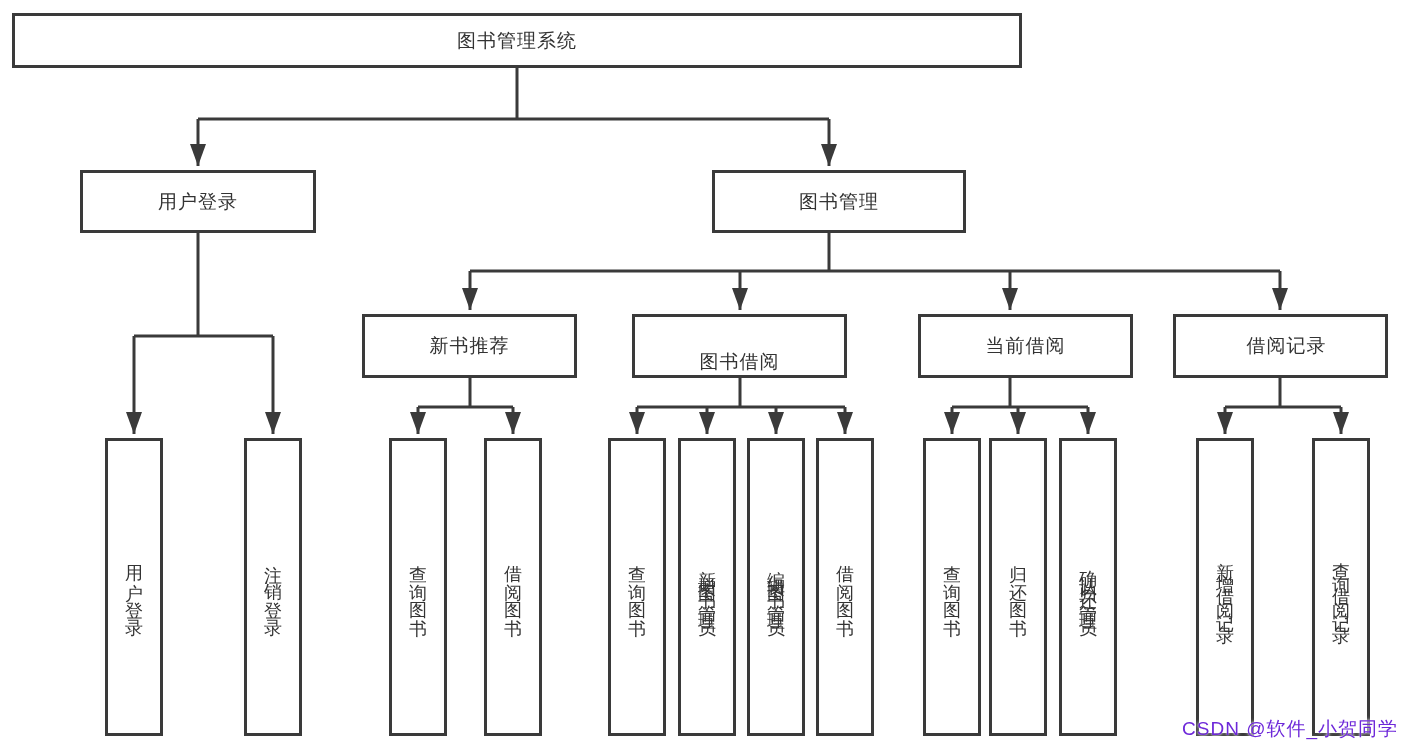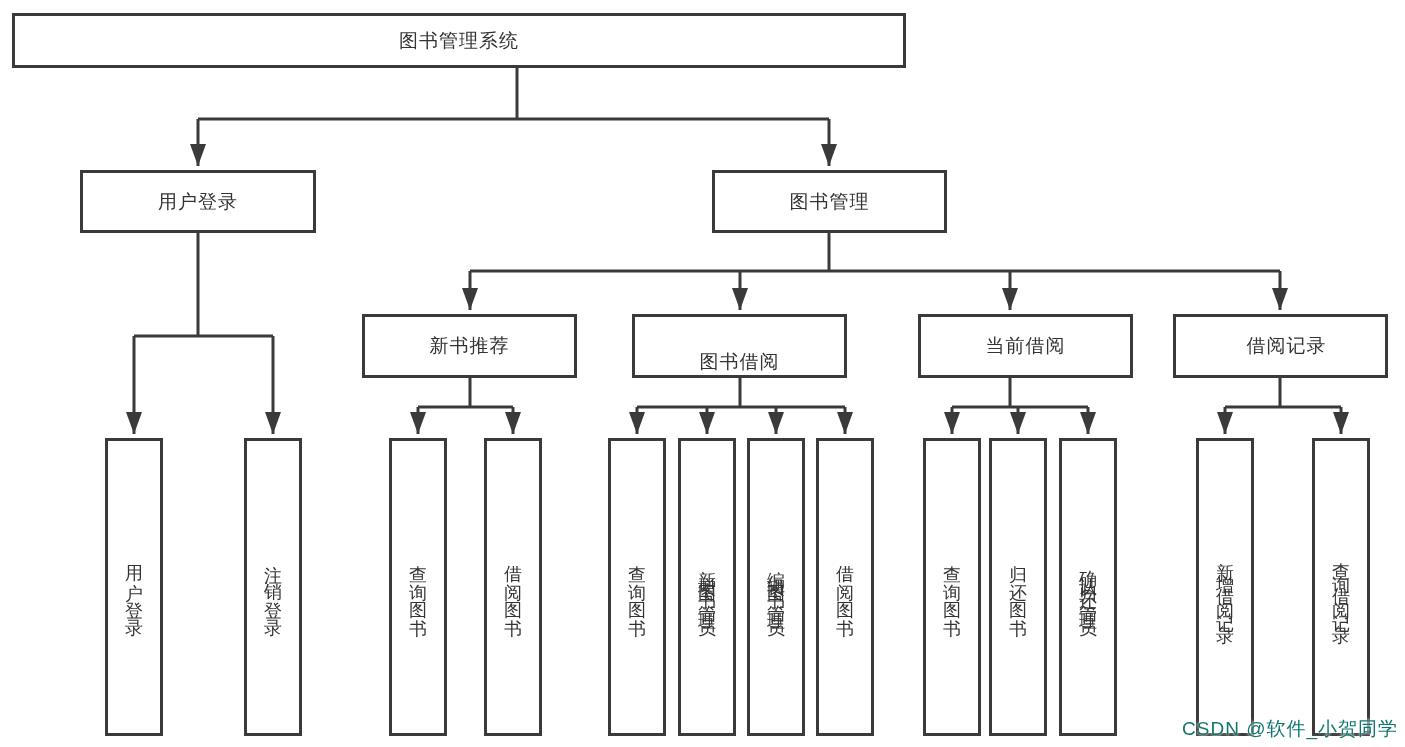--- a/index.html
+++ b/index.html
@@ -15,21 +15,21 @@
   }
   .leaf{font-size:18px;}
   .vtext{
     writing-mode:vertical-rl;text-orientation:mixed;
     line-height:1;display:block;
   }
   .s4{letter-spacing:18px;}
   .s6{letter-spacing:13px;}
   .s9{letter-spacing:7px;}
   .watermark{
-    position:absolute;right:7px;bottom:5px;font-size:19px;color:#0f766e;
+    position:absolute;right:7px;bottom:5px;font-size:19px;color:#6d28d9;
     letter-spacing:1px;z-index:5;
     text-shadow:0 0 4px rgba(255,255,255,0.95),0 0 2px rgba(255,255,255,0.9);
   }
 </style>
 </head>
 <body>
 
 <div class="canvas">
 
   <svg class="connectors" viewBox="0 0 1405 747" xmlns="http://www.w3.org/2000/svg">
@@ -61,28 +61,28 @@
       <path d="M776 407 V434" marker-end="url(#ah)"></path>
       <path d="M845 407 V434" marker-end="url(#ah)"></path>
       <path d="M952 407 V434" marker-end="url(#ah)"></path>
       <path d="M1018 407 V434" marker-end="url(#ah)"></path>
       <path d="M1088 407 V434" marker-end="url(#ah)"></path>
       <path d="M1225 407 V434" marker-end="url(#ah)"></path>
       <path d="M1341 407 V434" marker-end="url(#ah)"></path>
     </g>
   </svg>
 
-  <div class="node" style="left:12px;top:13px;width:894px;height:55px;font-family:Liberation Serif, serif;">
+  <div class="node" style="left:12px;top:13px;width:1010px;height:55px;font-family:Liberation Serif, serif;">
     <span>图书管理系统</span>
   </div>
 
   <div class="node" style="left:80px;top:170px;width:236px;height:63px;">
     <span>用户登录</span>
   </div>
-  <div class="node" style="left:712px;top:170px;width:235px;height:63px;">
+  <div class="node" style="left:712px;top:170px;width:254px;height:63px;">
     <span>图书管理</span>
   </div>
 
   <div class="node" style="left:362px;top:314px;width:215px;height:64px;">
     <span>新书推荐</span>
   </div>
   <div class="node" style="left:632px;top:314px;width:215px;height:64px;align-items:flex-end;">
     <span>图书借阅</span>
   </div>
   <div class="node" style="left:902px;top:314px;width:215px;height:64px;margin-left:16px;">

